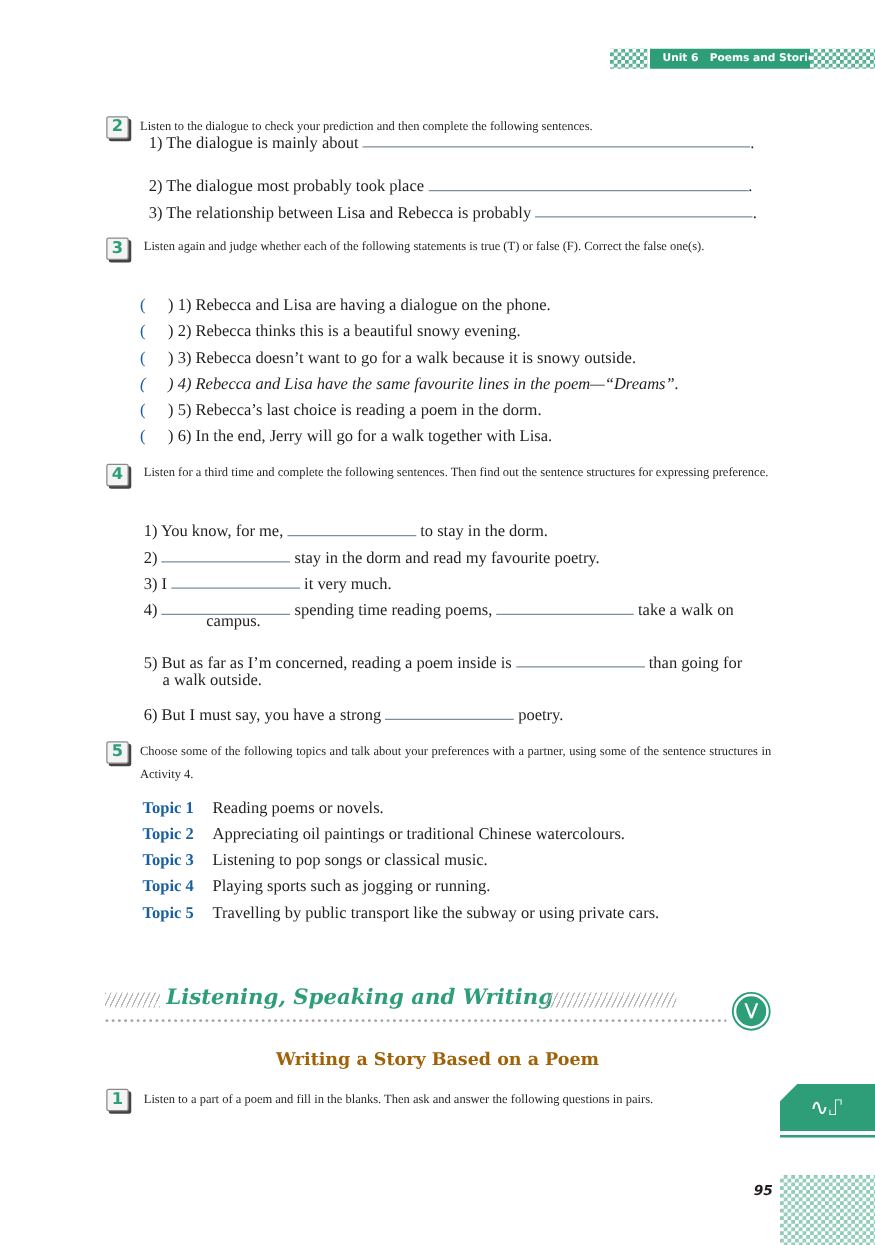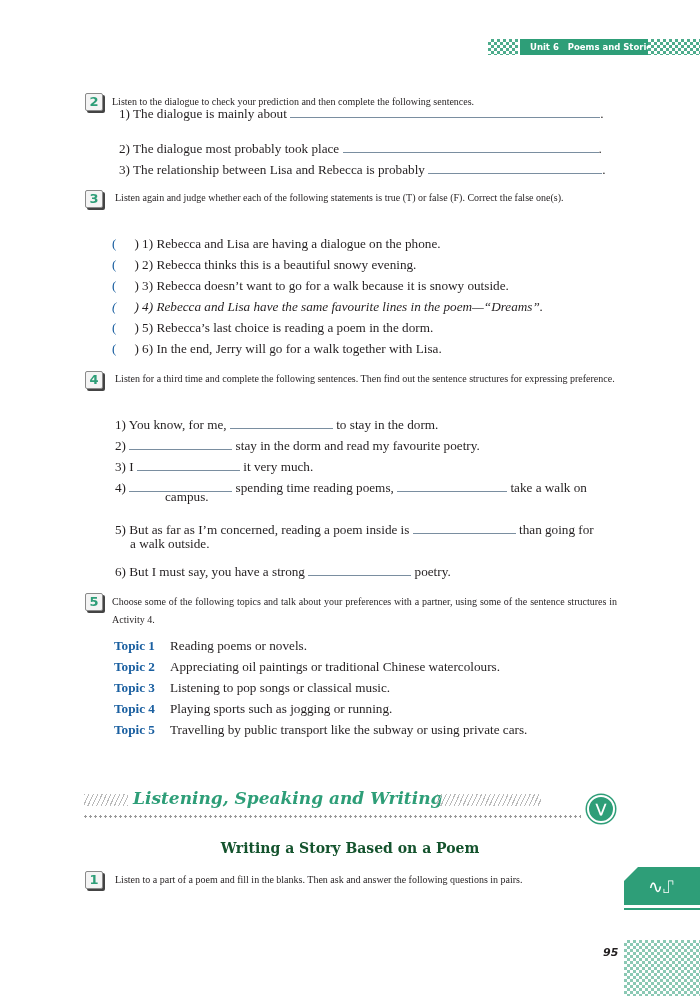--- a/index.html
+++ b/index.html
@@ -65,21 +65,21 @@
     }
     .circle-icon {
       position: absolute; left: 587px; top: 795px; width: 24px; height: 24px;
       border-radius: 50%; background: #2e9e78; border: 2px solid #fff;
       box-shadow: 0 0 0 1.5px #2e9e78;
       color: #fff; font-size: 13px; line-height: 24px; text-align: center;
       font-family: "DejaVu Sans", sans-serif; font-weight: bold;
     }
     .subheading {
       position: absolute; left: 0; width: 700px; top: 840px; text-align: center;
-      font-family: "DejaVu Serif", serif; font-weight: bold; font-size: 14px; color: #14532d;
+      font-family: "DejaVu Serif", serif; font-weight: bold; font-size: 14px; color: #a16207;
     }
     .side-tab {
       position: absolute; left: 624px; top: 867px; width: 76px; height: 38px;
       background: #2e9e78; clip-path: polygon(14px 0, 100% 0, 100% 100%, 0 100%, 0 14px);
     }
     .side-tab-line { position: absolute; left: 624px; top: 908px; width: 76px; height: 2px; background: #2e9e78; }
     .ear-icon {
       position: absolute; left: 648px; top: 876px; color: #fff; font-size: 18px;
       font-family: "DejaVu Sans", sans-serif;
     }

